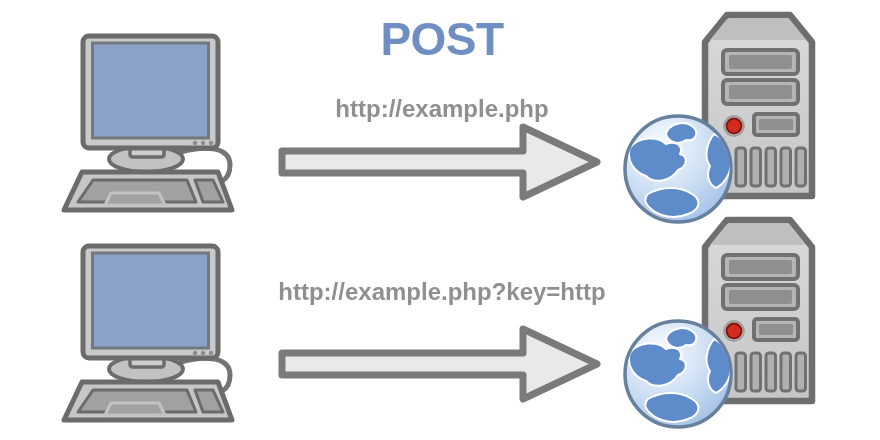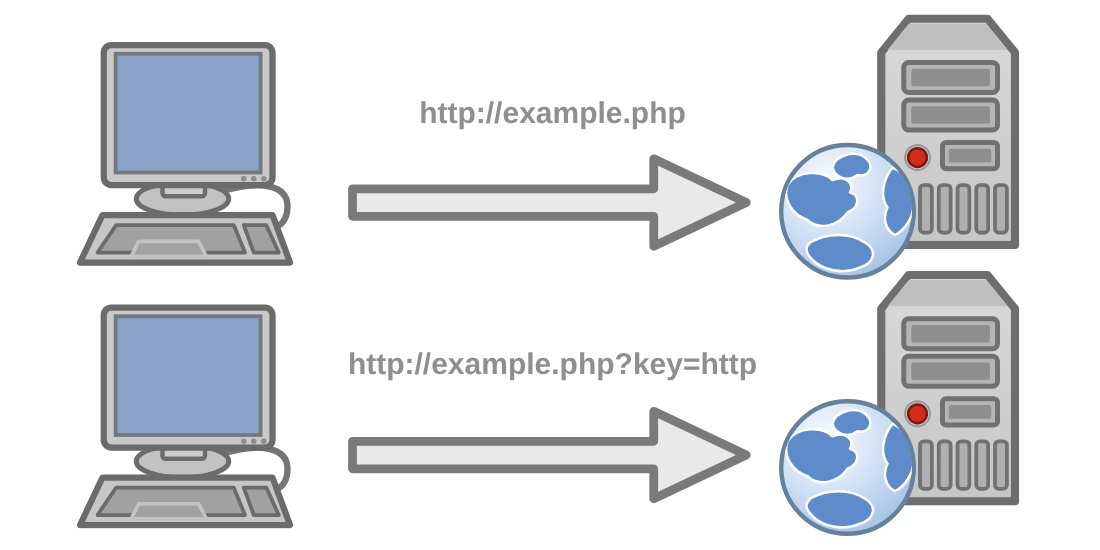--- a/index.html
+++ b/index.html
@@ -25,21 +25,21 @@
   .method{
     font-size:46px;font-weight:bold;letter-spacing:-0.5px;
     color:#6f8ec4;line-height:1;
   }
   .row-post .method{top:16px;}
   .row-get  .method{top:3px;}
   .url{
     font-size:24px;font-weight:bold;color:#8f8f8f;line-height:1;
     white-space:nowrap;
   }
-  .row-post .url{top:79px;}
+  .row-post .url{top:97px;}
   .row-get  .url{top:60px;}
   .defs{position:absolute;width:0;height:0;overflow:hidden;}
 </style>
 </head>
 <body>
 
 <svg class="defs" xmlns="http://www.w3.org/2000/svg" aria-hidden="true">
   <defs>
     <linearGradient id="gradTower" x1="0" y1="0" x2="0" y2="1">
       <stop offset="0" stop-color="#dadada"></stop>
@@ -103,20 +103,21 @@
 </svg>
 
 <div class="canvas">
 
   <div class="row row-post">
     <div class="icon computer">
       <svg viewBox="0 0 175 180">
           <use href="#icon-computer"></use>
         </svg>
     </div>
+    <div class="centercol method">POST</div>
     <div class="centercol url">http://example.php</div>
     <div class="icon arrow">
       <svg viewBox="0 0 325 80">
           <use href="#icon-arrow"></use>
         </svg>
     </div>
     <div class="icon server">
       <svg viewBox="0 0 200 220">
           <use href="#icon-server"></use>
         </svg>

